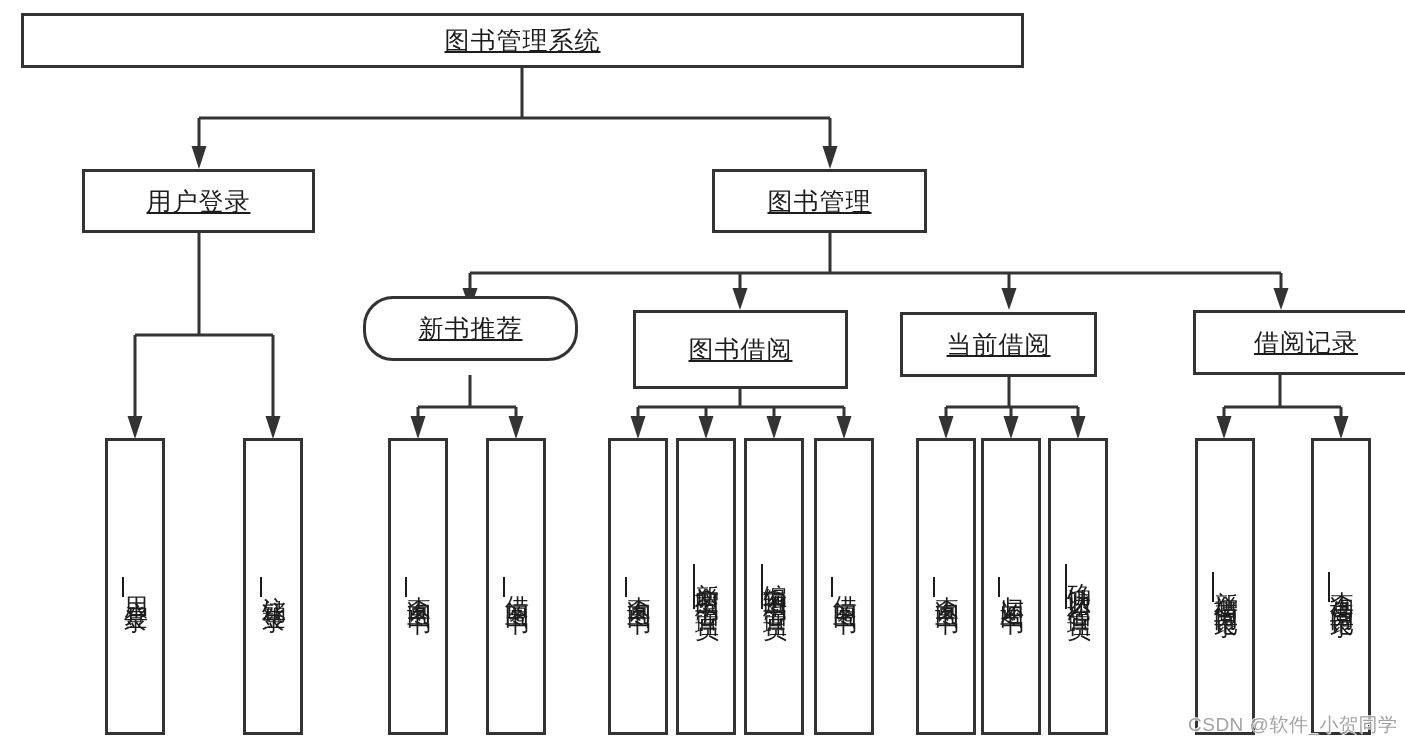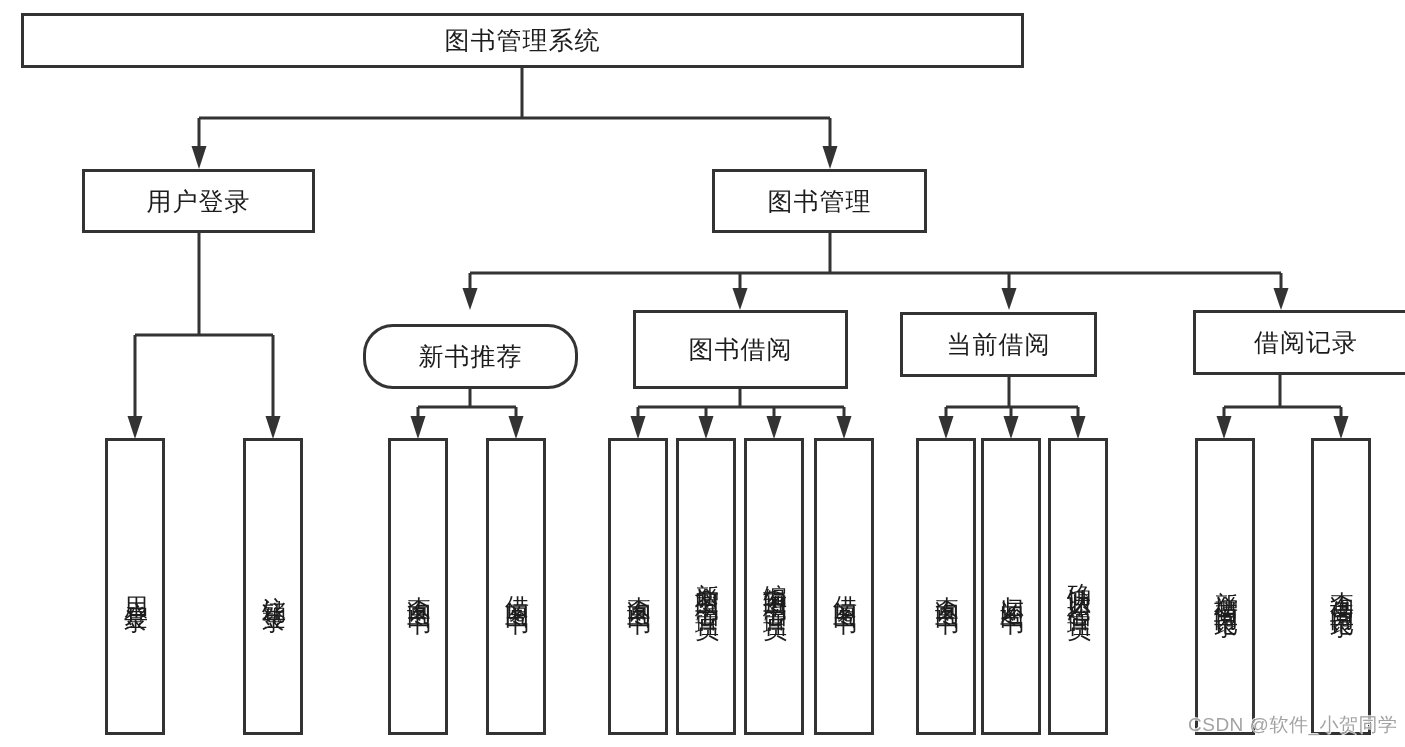--- a/index.html
+++ b/index.html
@@ -10,20 +10,21 @@
     font-family:"Liberation Sans","DejaVu Sans",sans-serif;
     color:#1c1c1c;
     overflow:hidden;
   }
   .connectors{position:absolute;left:0;top:0;width:1405px;height:747px;}
   .box{
     position:absolute;
     border:3px solid #333333;
     background:#ffffff;
     box-sizing:border-box;
+    text-decoration:underline;
   }
   .hbox{
     display:flex;align-items:center;justify-content:center;
     font-size:25px;letter-spacing:1px;white-space:nowrap;
   }
   .vbox{
     width:60px;height:297px;top:438px;
     writing-mode:vertical-rl;
     text-orientation:mixed;
     text-align:center;
@@ -90,21 +91,21 @@
       <polygon points="1216.5,416 1231.5,416 1224,439"></polygon>
       <polygon points="1333.5,416 1348.5,416 1341,439"></polygon>
     </g>
   </svg>
 
   <div class="box hbox" style="left:21px;top:13px;width:1003px;height:55px;">图书管理系统</div>
 
   <div class="box hbox" style="left:82px;top:169px;width:233px;height:64px;">用户登录</div>
   <div class="box hbox" style="left:712px;top:169px;width:215px;height:64px;">图书管理</div>
 
-  <div class="box hbox" style="left:363px;top:324px;width:215px;height:65px;border-radius:30px;">新书推荐</div>
+  <div class="box hbox" style="left:363px;top:296px;width:215px;height:65px;border-radius:30px;">新书推荐</div>
   <div class="box hbox" style="left:633px;top:310px;width:215px;height:79px;">图书借阅</div>
   <div class="box hbox" style="left:900px;top:312px;width:197px;height:65px;">当前借阅</div>
   <div class="box hbox" style="left:1172px;top:310px;width:226px;height:65px;margin-left:21px;">借阅记录</div>
 
   <div class="box vbox" style="left:105px;">用户登录</div>
   <div class="box vbox" style="left:243px;">注销登录</div>
 
   <div class="box vbox" style="left:388px;">查询图书</div>
   <div class="box vbox" style="left:486px;">借阅图书</div>
 

